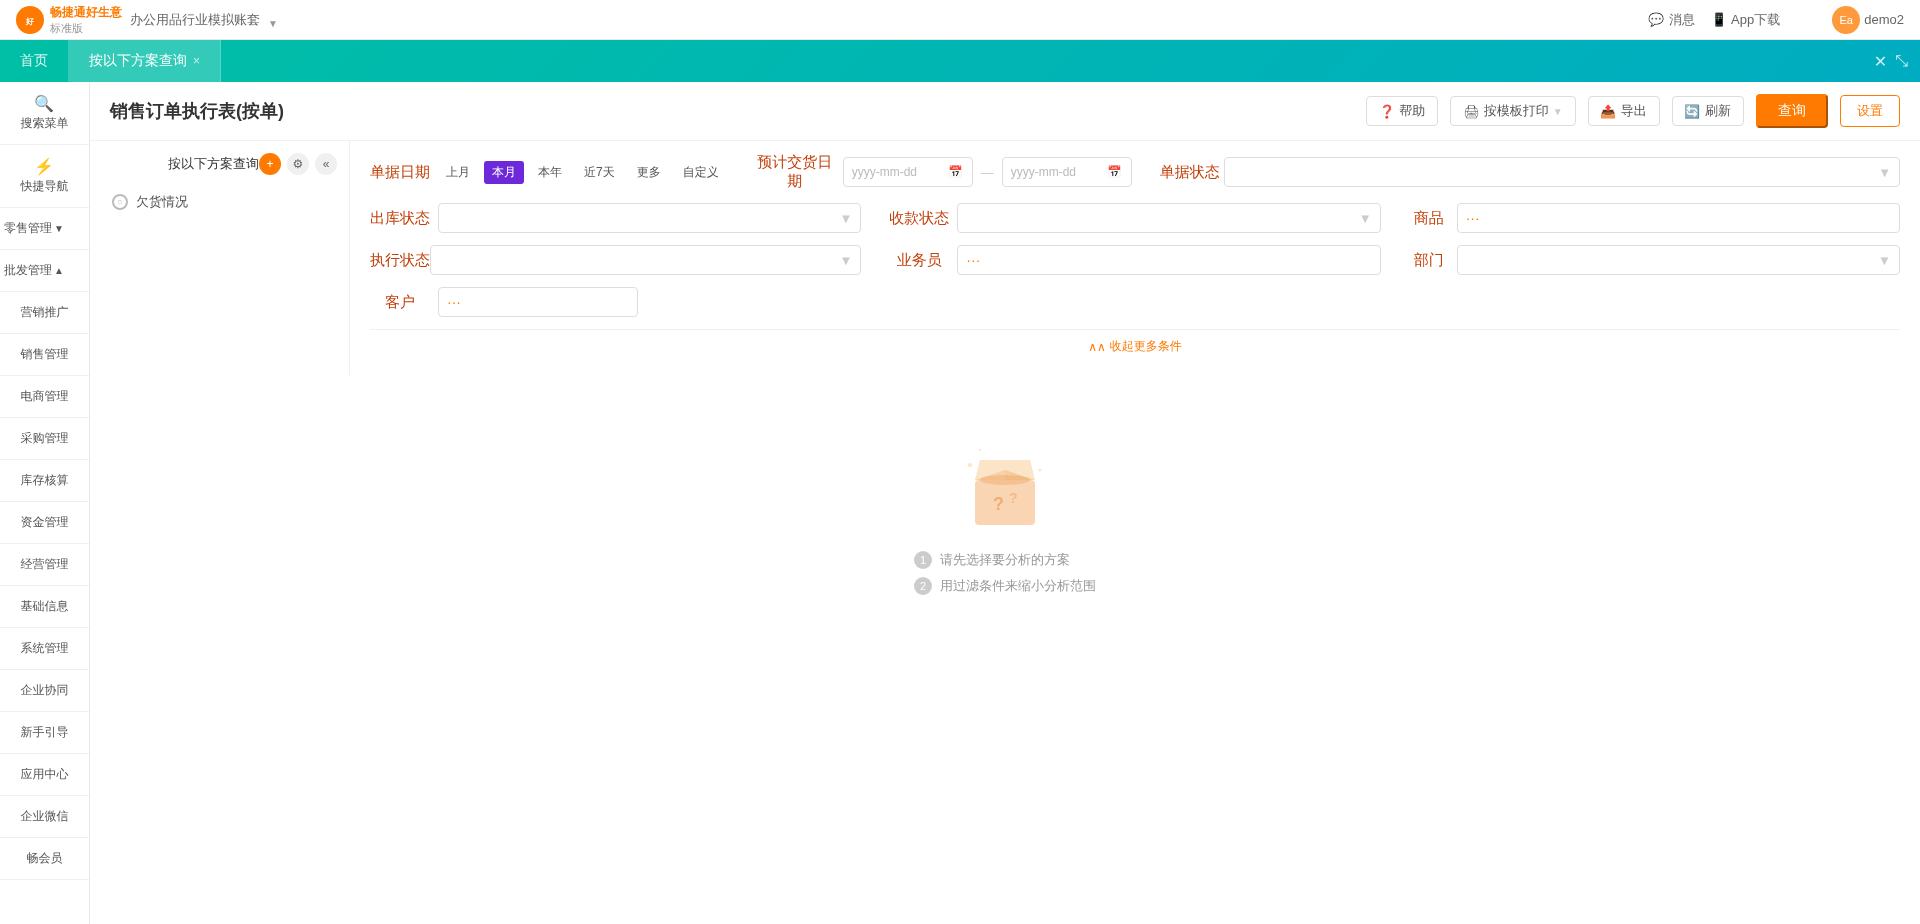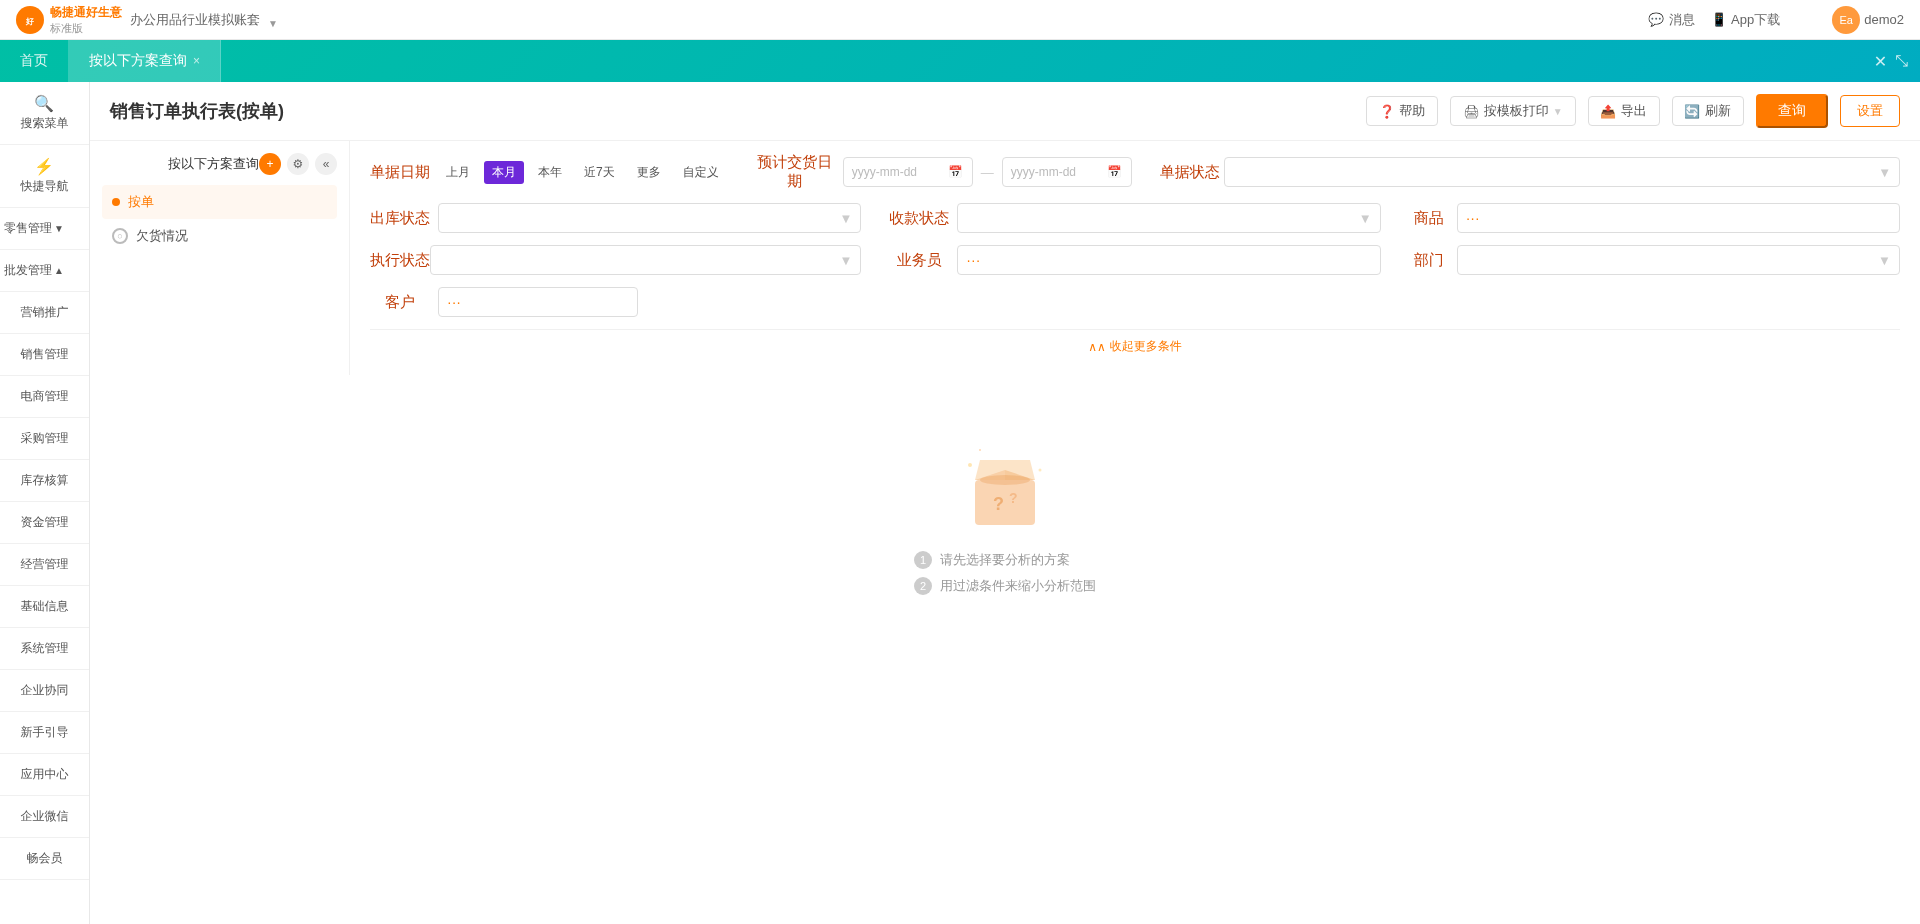--- a/index.html
+++ b/index.html
@@ -570,24 +570,20 @@
 
         <div class="left-filter">
           <div class="filter-panel-header">
             <span class="filter-panel-title">按以下方案查询</span>
             <div class="filter-icons">
               <div class="filter-icon-btn">+</div>
               <div class="filter-icon-btn filter-icon-gray">⚙</div>
               <div class="filter-icon-btn filter-icon-gray">«</div>
             </div>
           </div>
-          <div class="filter-item active">
-            <div class="filter-dot"></div>
-            <span>按单</span>
-          </div>
           <div class="filter-item">
             <div class="filter-circle">○</div>
             <span>欠货情况</span>
           </div>
         </div>
 
         <div class="right-filter">
 
           <div class="filter-row">
 

